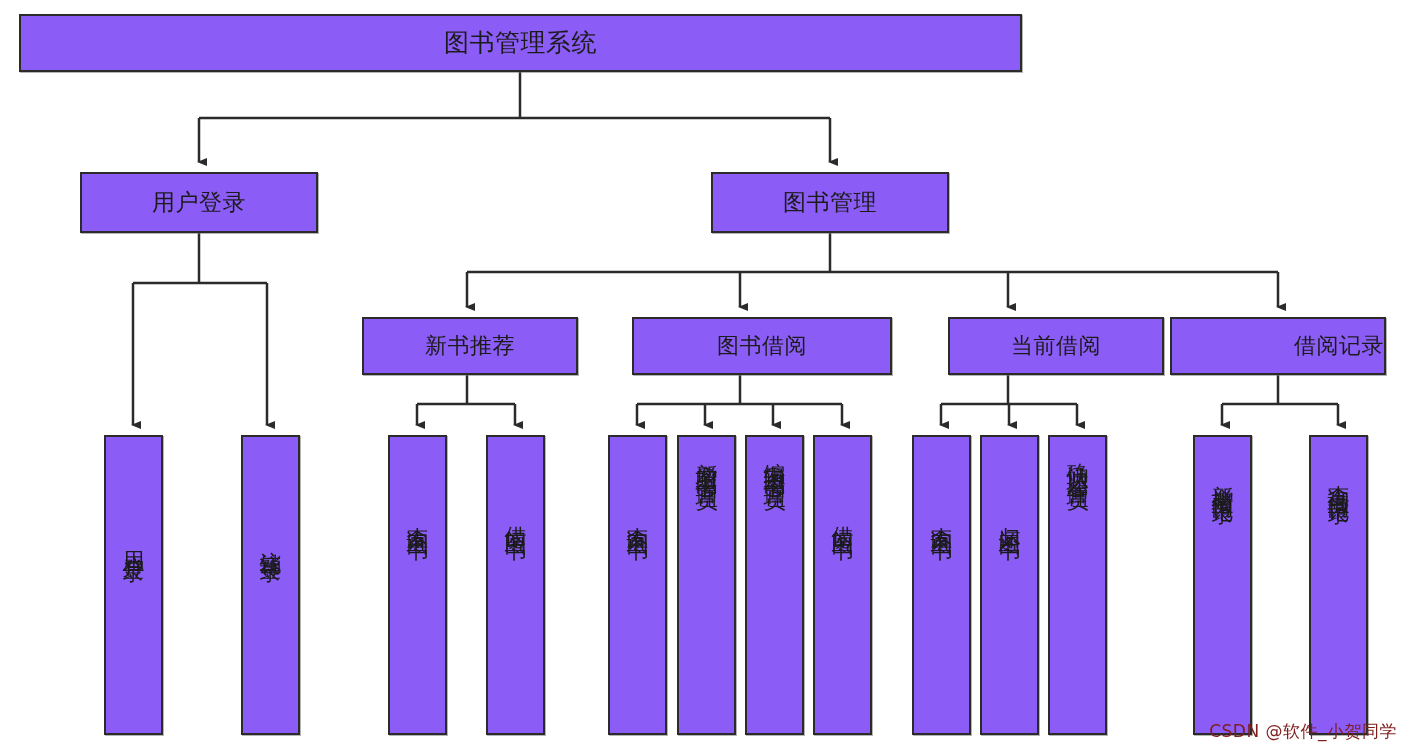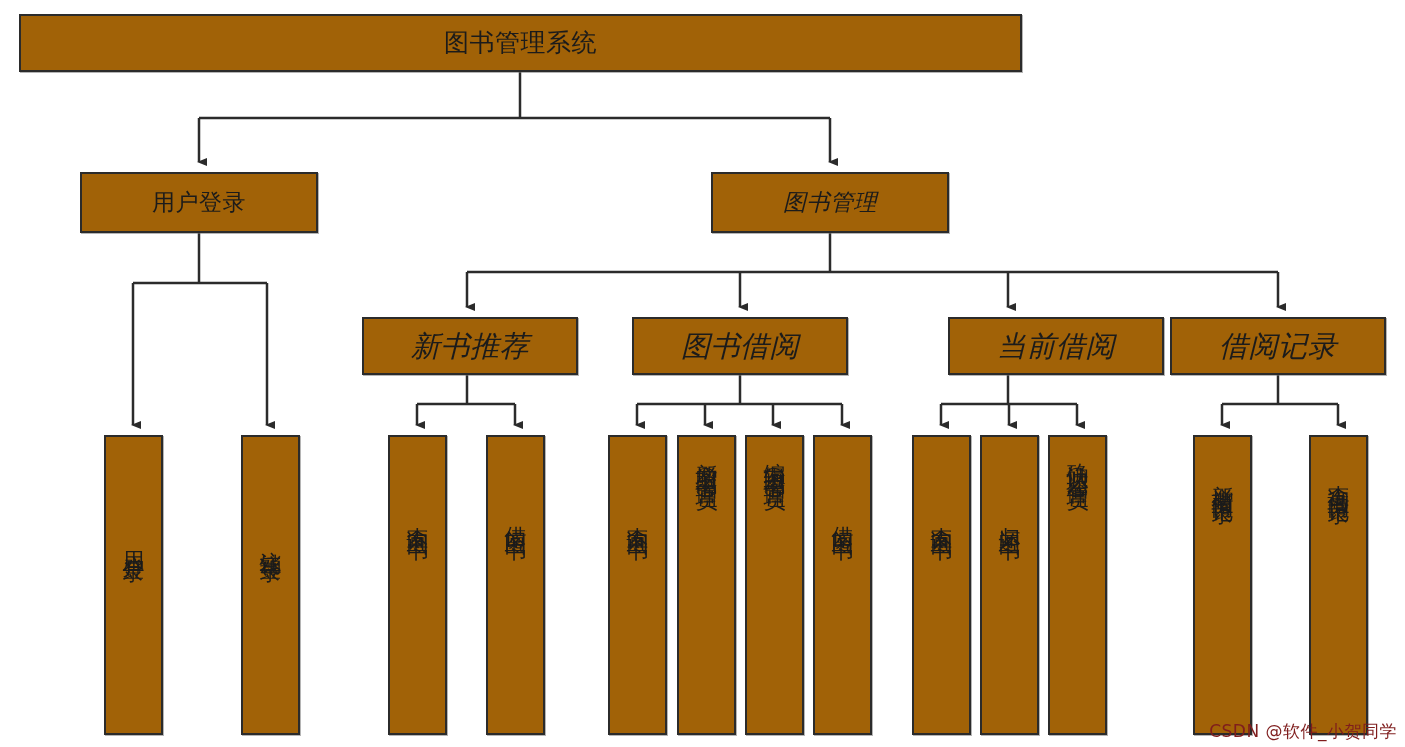--- a/index.html
+++ b/index.html
@@ -17,37 +17,37 @@
   }
   svg.connectors {
     position: absolute;
     left: 0; top: 0;
     width: 1405px; height: 747px;
     pointer-events: none;
   }
   .node {
     position: absolute;
     border: 2.5px solid #2b2b2b;
-    background: #a16207;
+    background: #8b5cf6;
     display: flex;
     align-items: center;
     justify-content: center;
     color: #1b1b1b;
     box-shadow: 1px 1px 0 rgba(120,120,120,0.55);
   }
   .node .lbl {
     display: block;
     text-align: center;
     line-height: 1.12;
     color: #1b1b1b;
     letter-spacing: 0.5px;
   }
   .level-1 { font-size: 25px; }
   .level-2 { font-size: 23px; }
-  .level-3 { font-size: 29px; font-style: italic; }
+  .level-3 { font-size: 22px; }
   .leaf {
     font-size: 22px;
     padding-top: 14px;
     align-items: flex-start;
   }
   .leaf .lbl {
     writing-mode: vertical-rl;
     text-orientation: upright;
     letter-spacing: 4px;
     line-height: 1;
@@ -122,34 +122,34 @@
     </g>
   </svg>
 
   <div class="node level-1" style="left:19px; top:14px; width:1003px; height:58px;">
     <span class="lbl">图书管理系统</span>
   </div>
 
   <div class="node level-2" style="left:80px; top:172px; width:238px; height:61px;">
     <span class="lbl">用户登录</span>
   </div>
-  <div class="node level-2" style="left:711px; top:172px; width:238px; height:61px;font-style:italic;">
+  <div class="node level-2" style="left:711px; top:172px; width:238px; height:61px;">
     <span class="lbl">图书管理</span>
   </div>
 
   <div class="node level-3" style="left:362px; top:317px; width:216px; height:58px;">
     <span class="lbl">新书推荐</span>
   </div>
-  <div class="node level-3" style="left:632px; top:317px; width:216px; height:58px;">
+  <div class="node level-3" style="left:632px; top:317px; width:260px; height:58px;">
     <span class="lbl">图书借阅</span>
   </div>
   <div class="node level-3" style="left:902px; top:317px; width:216px; height:58px;margin-left:46px;">
     <span class="lbl">当前借阅</span>
   </div>
-  <div class="node level-3" style="left:1170px; top:317px; width:216px; height:58px;">
+  <div class="node level-3" style="left:1170px; top:317px; width:216px; height:58px;justify-content:flex-end;">
     <span class="lbl">借阅记录</span>
   </div>
 
   <div class="node leaf low-text" style="left:104px; top:435px; width:59px; height:300px;">
     <span class="lbl">用户登录</span>
   </div>
   <div class="node leaf low-text" style="left:241px; top:435px; width:59px; height:300px;">
     <span class="lbl">注销登录</span>
   </div>
 

